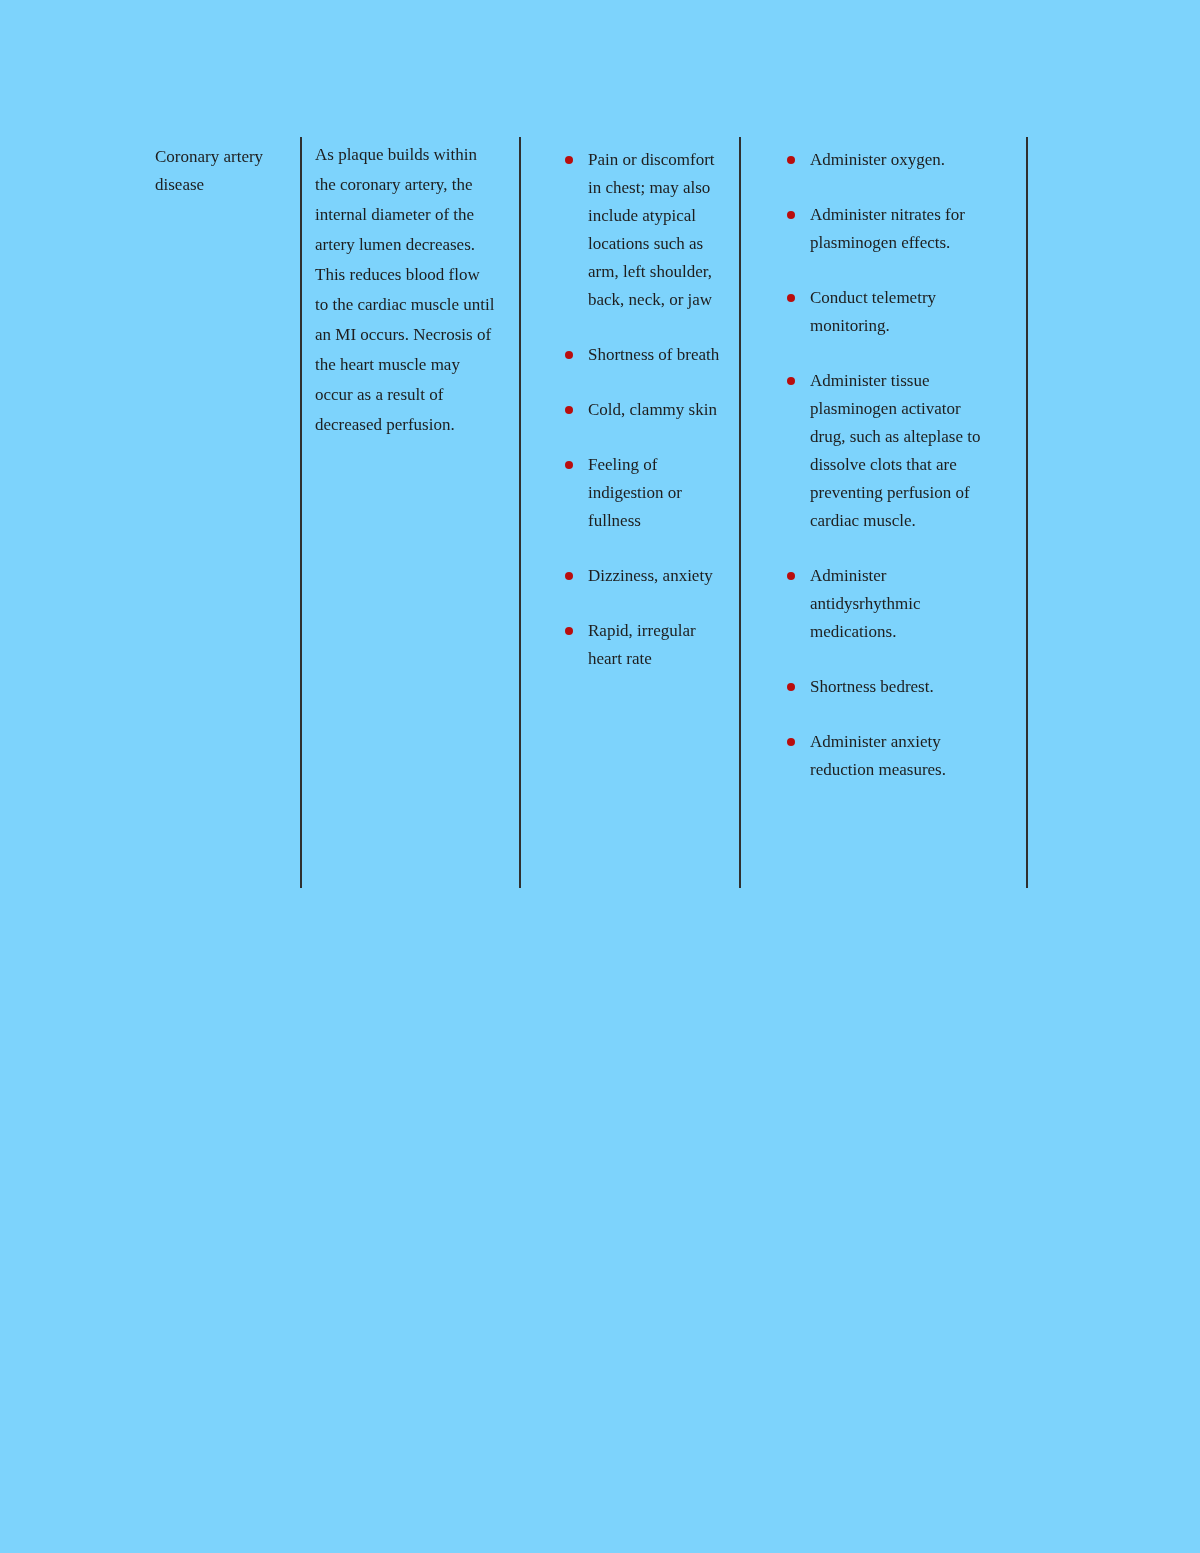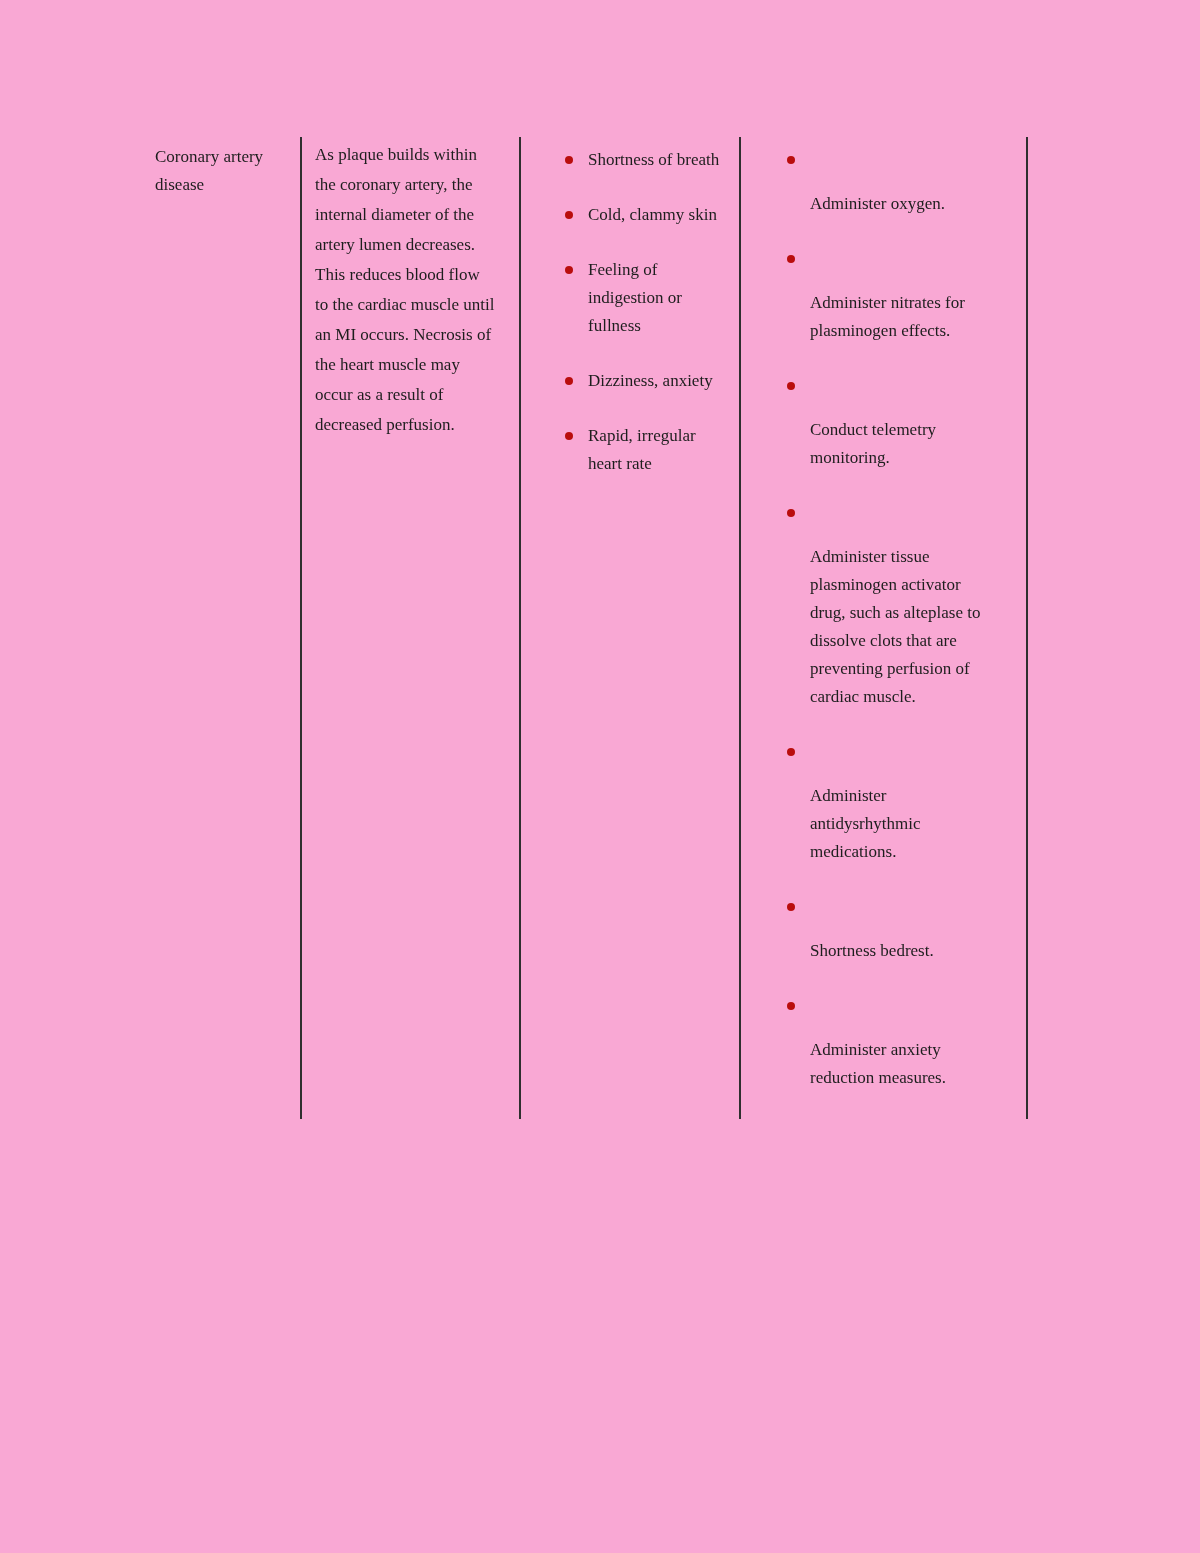--- a/index.html
+++ b/index.html
@@ -5,21 +5,21 @@
   
   html, body {
     margin: 0;
     padding: 0;
     background: #ffffff;
   }
   .canvas {
     position: relative;
     width: 1200px;
     height: 1553px;
-    background: #f9a8d4;
+    background: #7dd3fc;
     overflow: hidden;
     font-family: "Liberation Serif", "DejaVu Serif", serif;
     color: #1e1e1e;
   }
 
   
   .table-row {
     position: absolute;
     left: 140px;
     top: 137px;
@@ -68,38 +68,42 @@
   }
   .bullet {
     flex: 0 0 auto;
     width: 8px;
     height: 8px;
     border-radius: 50%;
     background: #b90d0d;
     margin: 10px 15px 0 0;
   }
   .cell-symptoms .li-text { max-width: 132px; }
-  .cell-interventions .li-text { max-width: 190px; margin-top: 44px; }
+  .cell-interventions .li-text { max-width: 190px; }
 </style>
 </head>
 <body>
 
 <div class="canvas">
 
   <div class="table-row">
 
     <div class="cell cell-condition">
       <span class="text">Coronary artery disease</span>
     </div>
 
     <div class="cell cell-description">
       <span class="text">As plaque builds within the coronary artery, the internal diameter of the artery lumen decreases. This reduces blood flow to the cardiac muscle until an MI occurs. Necrosis of the heart muscle may occur as a result of decreased perfusion.</span>
     </div>
 
     <div class="cell cell-symptoms">
+      <div class="li">
+        <span class="bullet"></span>
+        <span class="li-text">Pain or discomfort in chest; may also include atypical locations such as arm, left shoulder, back, neck, or jaw</span>
+      </div>
       <div class="li">
         <span class="bullet"></span>
         <span class="li-text">Shortness of breath</span>
       </div>
       <div class="li">
         <span class="bullet"></span>
         <span class="li-text">Cold, clammy skin</span>
       </div>
       <div class="li">
         <span class="bullet"></span>

